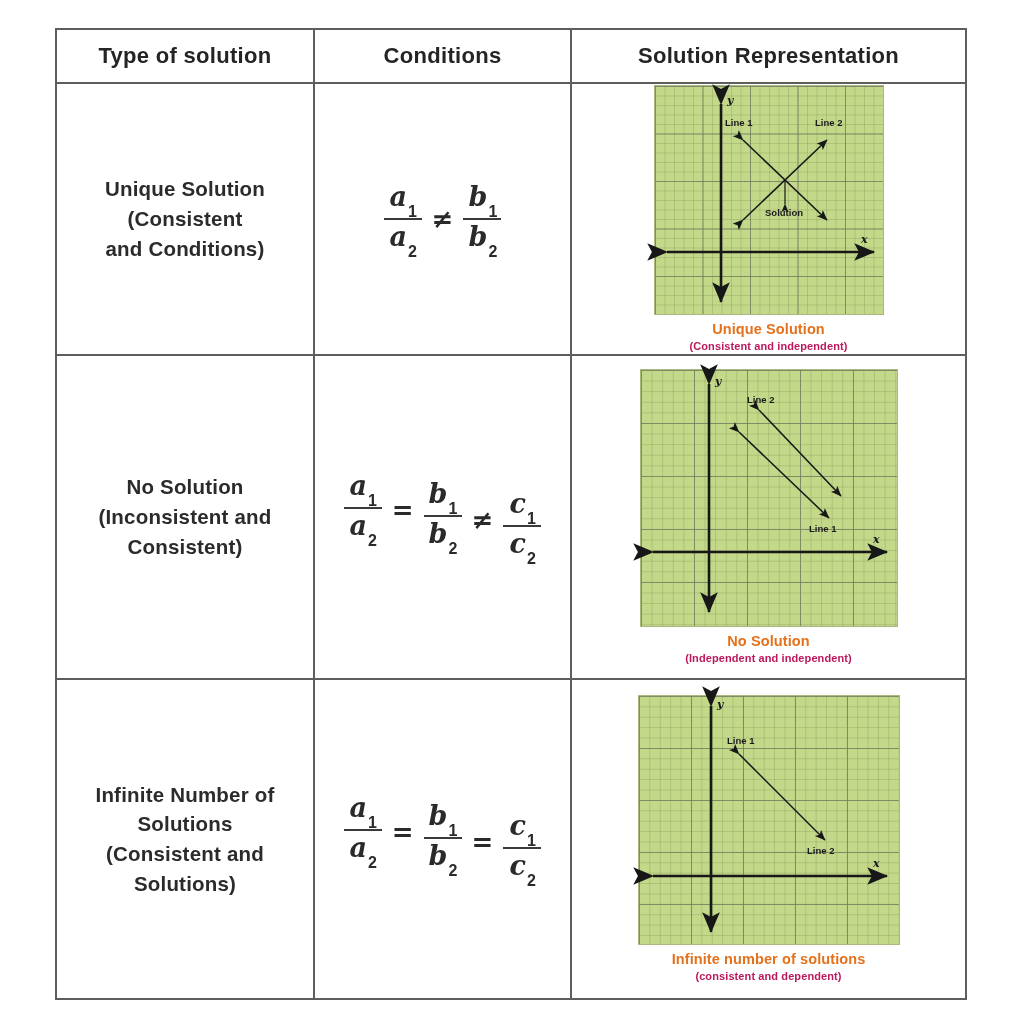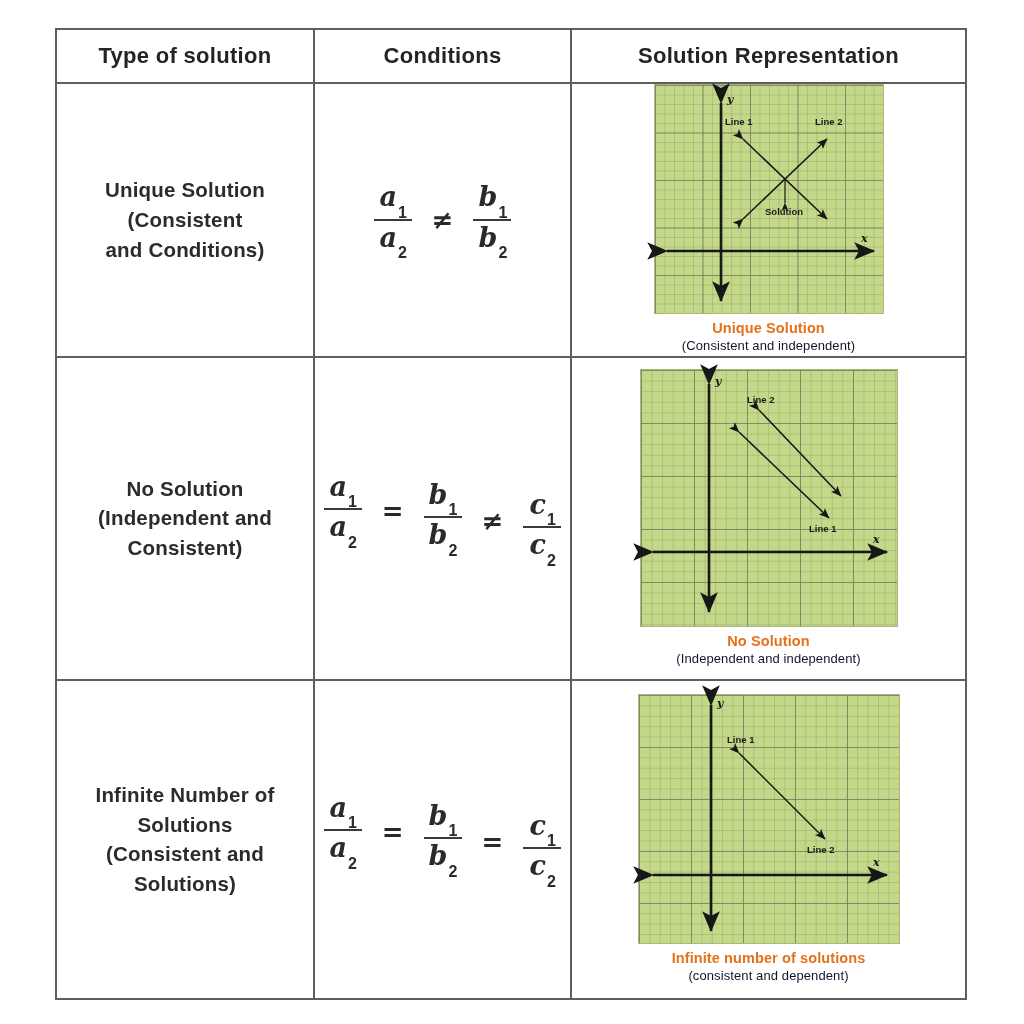--- a/index.html
+++ b/index.html
@@ -57,21 +57,21 @@
     padding: 0 14px;
   }
   .type-cell .ln { display: block; }
 
   
   .cond-cell { padding: 0; }
   .eq {
     display: flex;
     align-items: center;
     justify-content: center;
-    gap: 20px;
+    gap: 10px;
   }
   .eq.stair .frac:nth-child(1) { transform: translateY(-9px); }
   .eq.stair .op:nth-child(2)  { transform: translateY(-7px); }
   .eq.stair .frac:nth-child(3) { transform: translateY(-1px); }
   .eq.stair .op:nth-child(4)  { transform: translateY(3px); }
   .eq.stair .frac:nth-child(5) { transform: translateY(9px); }
 
   .frac {
     display: inline-flex;
     flex-direction: column;
@@ -140,23 +140,23 @@
   }
   .cap .cap-main {
     display: block;
     font-size: 14.5px;
     font-weight: 700;
     color: #e4711b;
     letter-spacing: 0.1px;
   }
   .cap .cap-sub {
     display: block;
-    font-size: 13px;
-    font-weight: 400;
-    color: #0f172a;
+    font-size: 11px;
+    font-weight: 700;
+    color: #be185d;
     letter-spacing: 0.1px;
   }
   .glabel {
     font-family: "Liberation Sans", sans-serif;
     font-size: 9.5px;
     font-weight: 700;
     fill: #1a1a1a;
   }
   .axlabel {
     font-family: "DejaVu Serif", serif;
@@ -253,21 +253,21 @@
               <span class="cap-main">Unique Solution</span>
               <span class="cap-sub">(Consistent and independent)</span>
             </div>
           </div>
         </td>
       </tr>
 
       <tr style="height:322px">
         <td class="type-cell">
           <span class="ln">No Solution</span>
-          <span class="ln">(Independent and</span>
+          <span class="ln">(Inconsistent and</span>
           <span class="ln">Consistent)</span>
         </td>
 
         <td class="cond-cell">
           <div class="eq stair">
             <span class="frac">
               <span class="num">
                 <span>a</span><span class="sub">1</span>
               </span>
               <span class="bar"></span>

